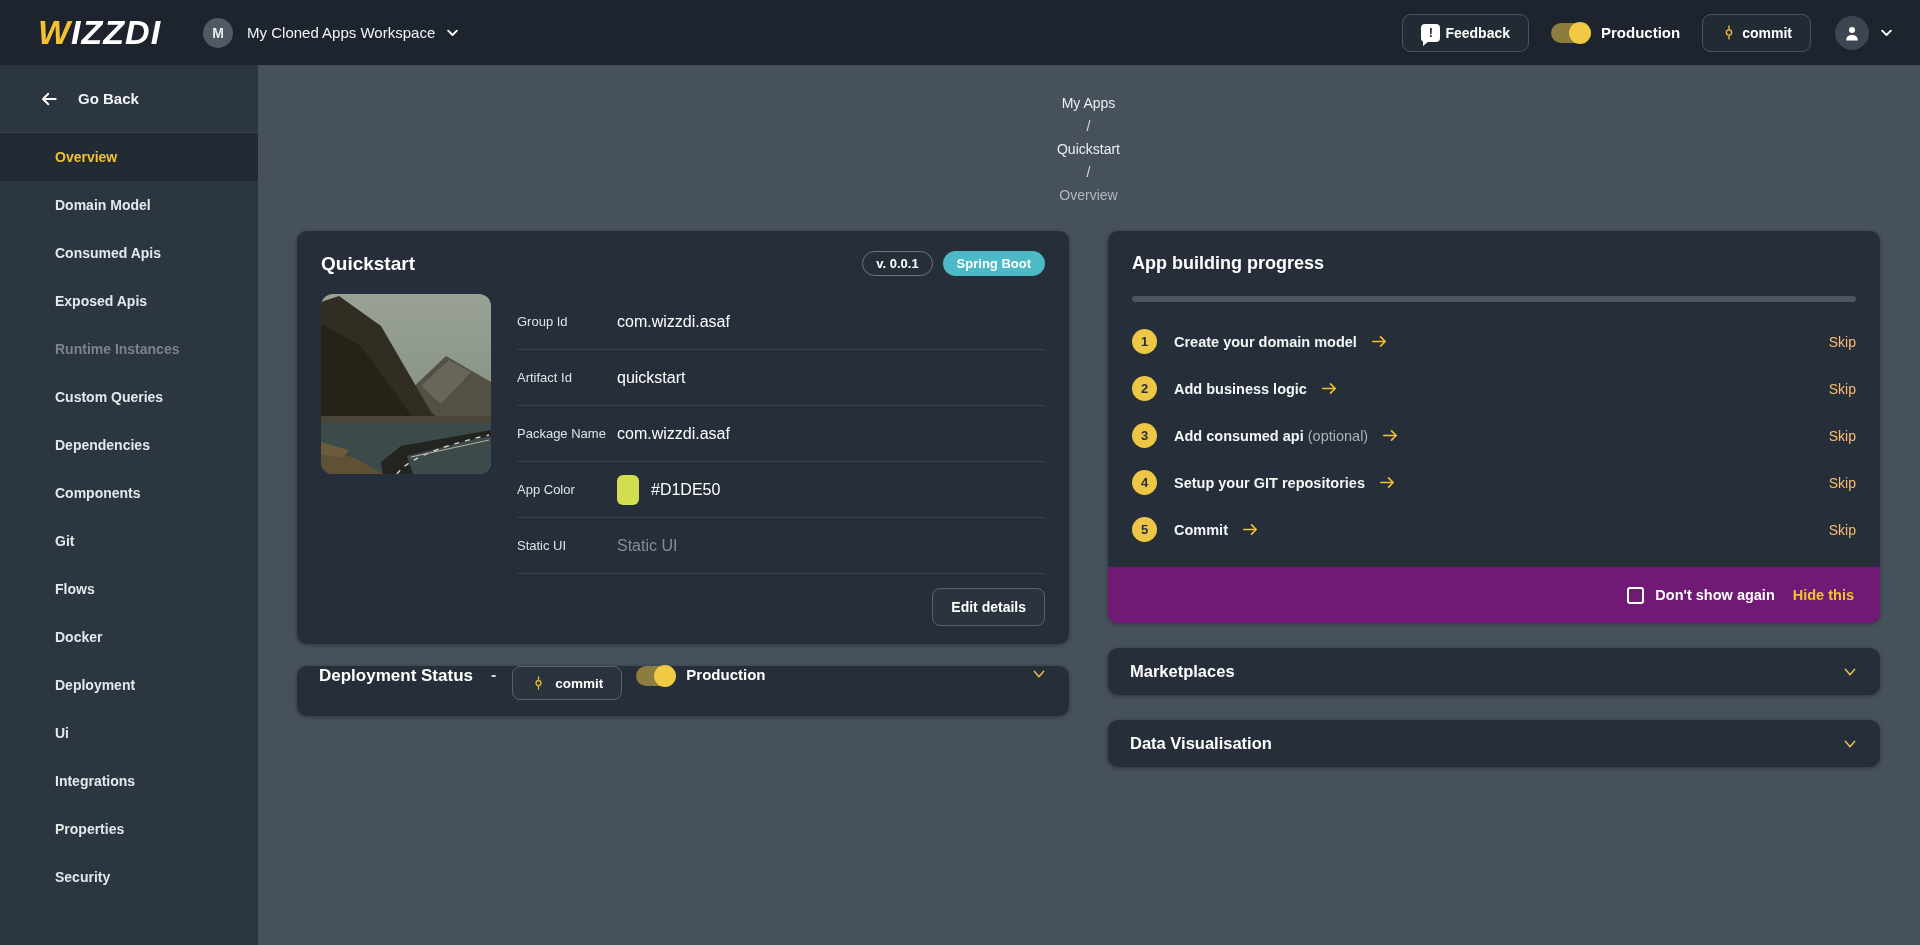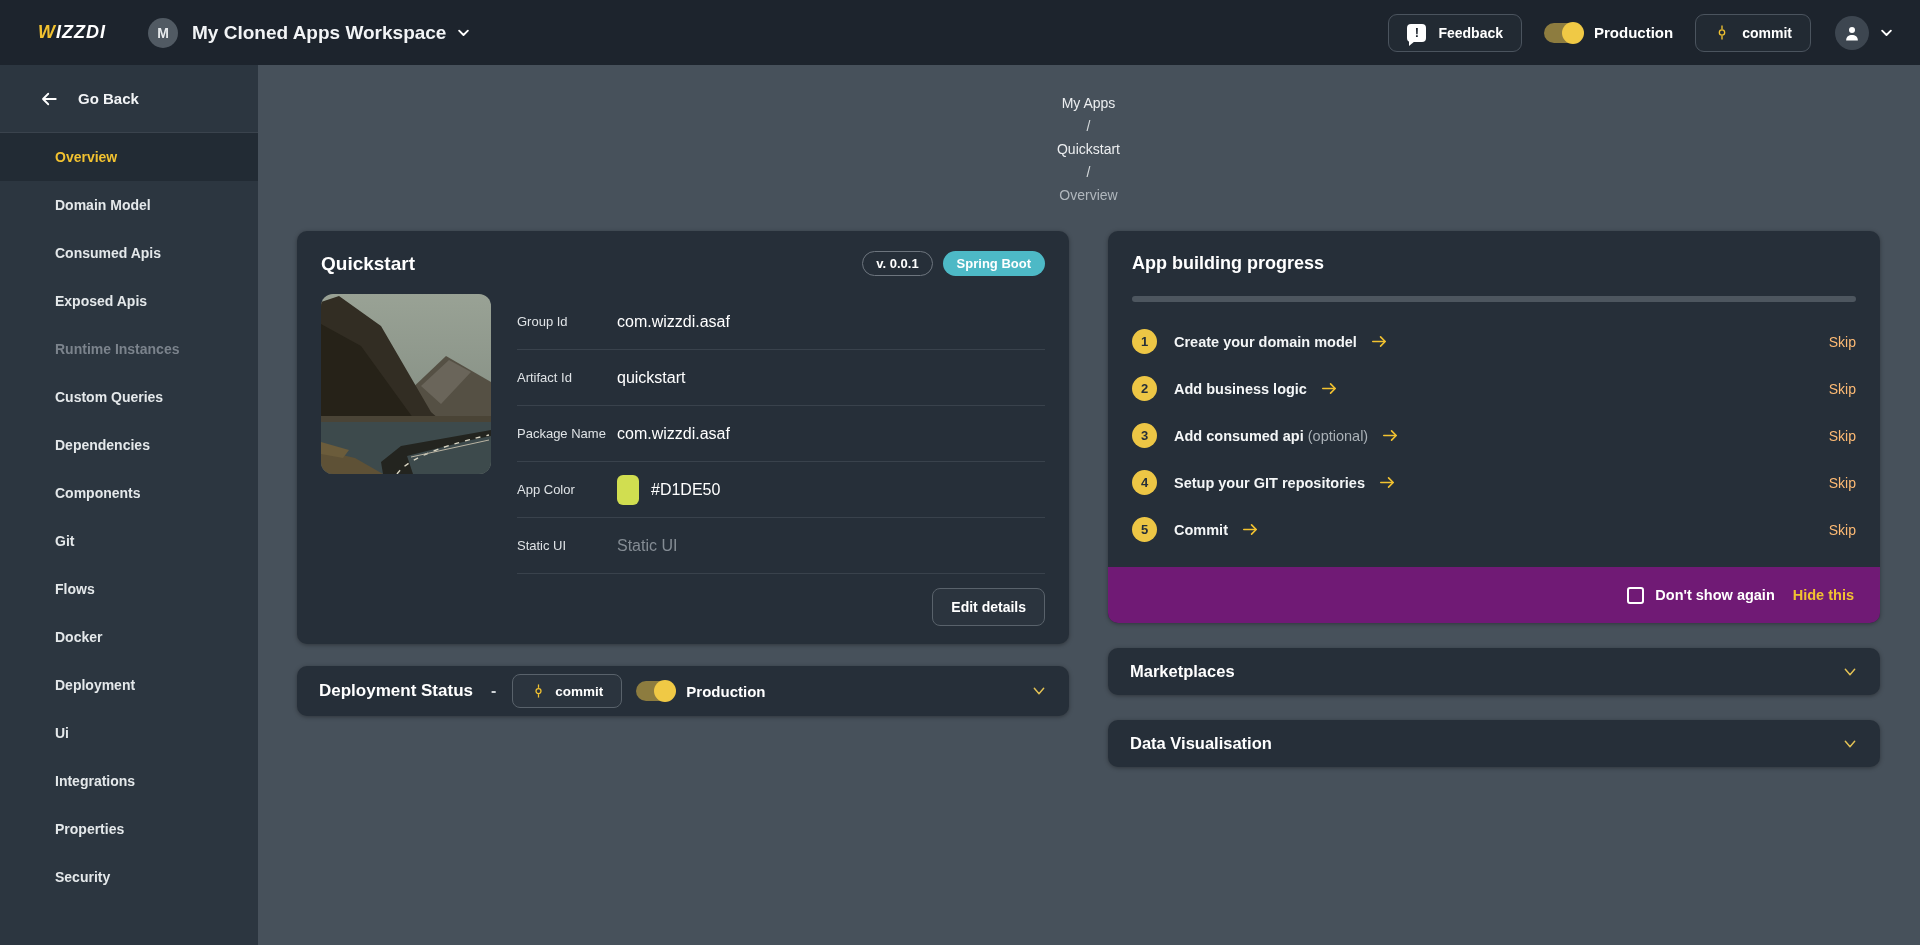--- a/index.html
+++ b/index.html
@@ -8,35 +8,35 @@
     font-family:"Liberation Sans","DejaVu Sans",sans-serif;
     background:#47515b; color:#fff; position:relative;
   }
 
   
   .topbar {
     position:absolute; top:0; left:0; right:0; height:65px;
     background:#1d242d; display:flex; align-items:center;
     padding:0 26px 0 38px; z-index:20;
   }
-  .logo { font-size:18px; font-weight:800; font-style:italic; letter-spacing:1px; color:#fff; user-select:none; }
+  .logo { font-size:34px; font-weight:800; font-style:italic; letter-spacing:1px; color:#fff; user-select:none; }
   .logo .logo-w { color:#f2c230; }
   .workspace { display:flex; align-items:center; margin-left:42px; cursor:pointer; }
   .ws-avatar {
     width:30px; height:30px; border-radius:50%; background:#515a63;
     display:flex; align-items:center; justify-content:center;
     font-size:14px; font-weight:700; color:#e8ebee;
   }
-  .ws-label { margin-left:14px; font-size:19px; font-weight:700; color:#f2f4f6; }
+  .ws-label { margin-left:14px; font-size:15px; font-weight:400; color:#f2f4f6; }
   .chev { display:inline-flex; margin-left:10px; color:#fff; }
   .chev svg, .panel-chev svg { display:block; }
 
   .topbar-right { margin-left:auto; display:flex; align-items:center; }
   .tb-btn {
-    display:flex; align-items:center; gap:12px; height:38px;
+    display:flex; align-items:center; gap:5px; height:38px;
     background:#222a33; border:1px solid #4b545e; border-radius:9px;
     padding:0 18px; color:#fff; font-size:14px; font-weight:700;
     font-family:inherit; cursor:pointer;
   }
   .fb-icon {
     width:19px; height:18px; background:#fff; border-radius:4px; position:relative;
     display:flex; align-items:center; justify-content:center;
   }
   .fb-icon::before { content:"!"; color:#1d242d; font-size:13px; font-weight:800; }
   .fb-icon::after {
@@ -124,21 +124,21 @@
   .swatch { width:22px; height:30px; border-radius:6px; display:inline-block; }
   .app-card-footer { display:flex; justify-content:flex-end; margin-top:14px; }
   .edit-btn {
     background:#2b343e; border:1px solid #59626b; border-radius:8px;
     padding:10px 18px; font-size:14px; font-weight:700; color:#fff;
     font-family:inherit; cursor:pointer;
   }
 
   
   .deploy-bar {
-    margin-top:22px; height:50px; display:flex; align-items:center;
+    margin-top:22px; height:50px; display:flex; align-items:flex-start;
     padding:0 22px;
   }
   .deploy-title { font-size:17px; font-weight:700; }
   .deploy-sep { margin:0 16px 0 18px; color:#cfd4d8; font-weight:700; }
   .sm-btn {
     display:flex; align-items:center; gap:9px; height:34px;
     background:#2b343e; border:1px solid #59626b; border-radius:8px;
     padding:0 18px; color:#fff; font-size:13.5px; font-weight:700;
     font-family:inherit; cursor:pointer;
   }

